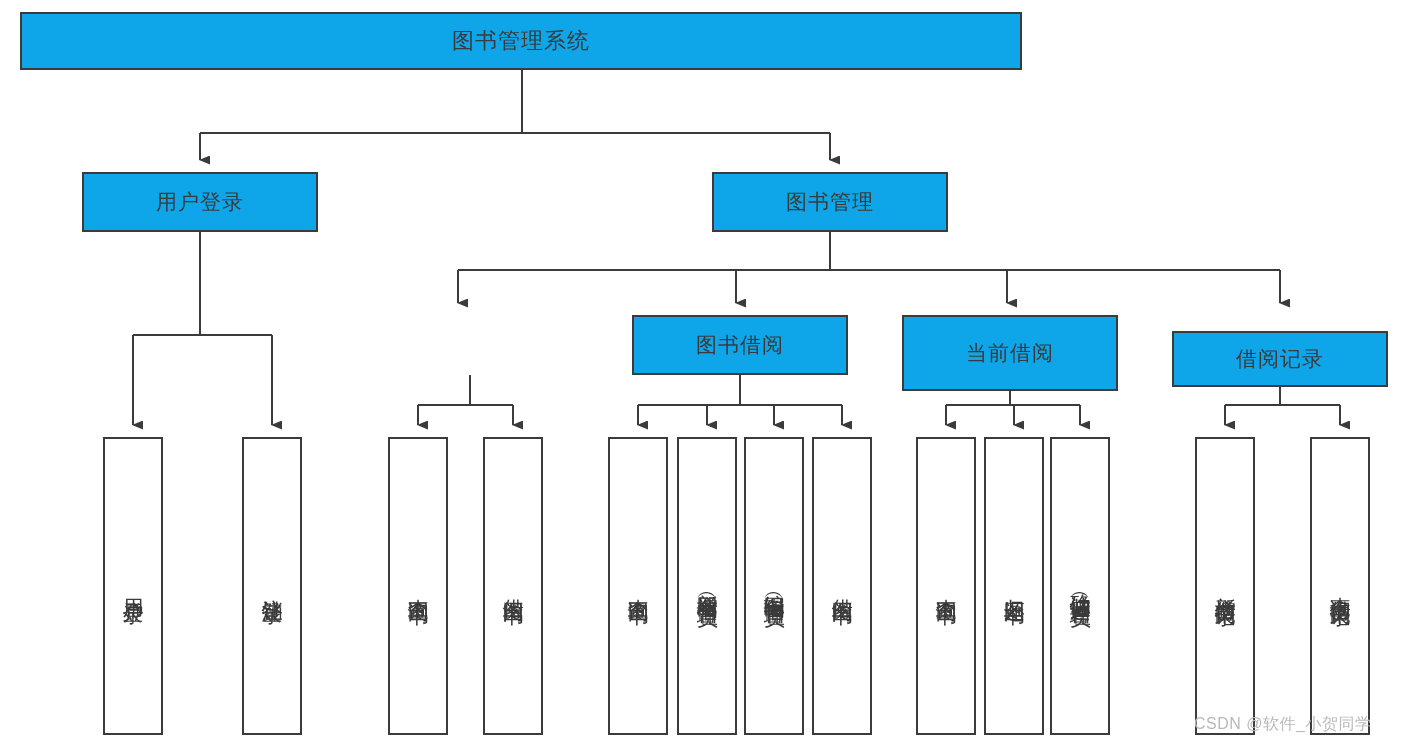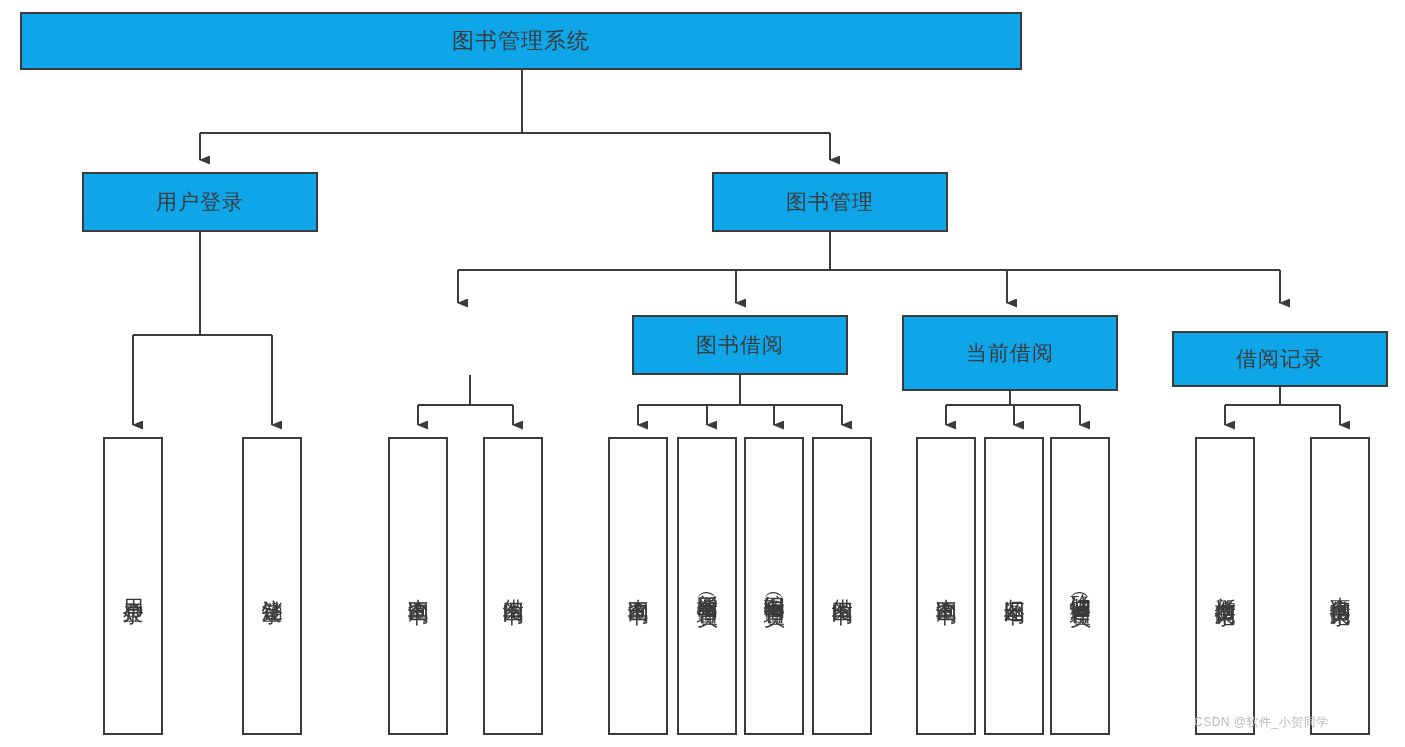--- a/index.html
+++ b/index.html
@@ -60,21 +60,21 @@
     font-size: 21px;
     line-height: 1.16;
     letter-spacing: 2px;
     white-space: nowrap;
     color: #3a3a3a;
   }
   #watermark {
     position: absolute;
     left: 1194px;
     top: 714px;
-    font-size: 12px;
+    font-size: 16px;
     color: #b9b9b9;
     white-space: nowrap;
     letter-spacing: 0.5px;
   }
 </style>
 </head>
 <body>
 
 <div id="diagram-root">
 

